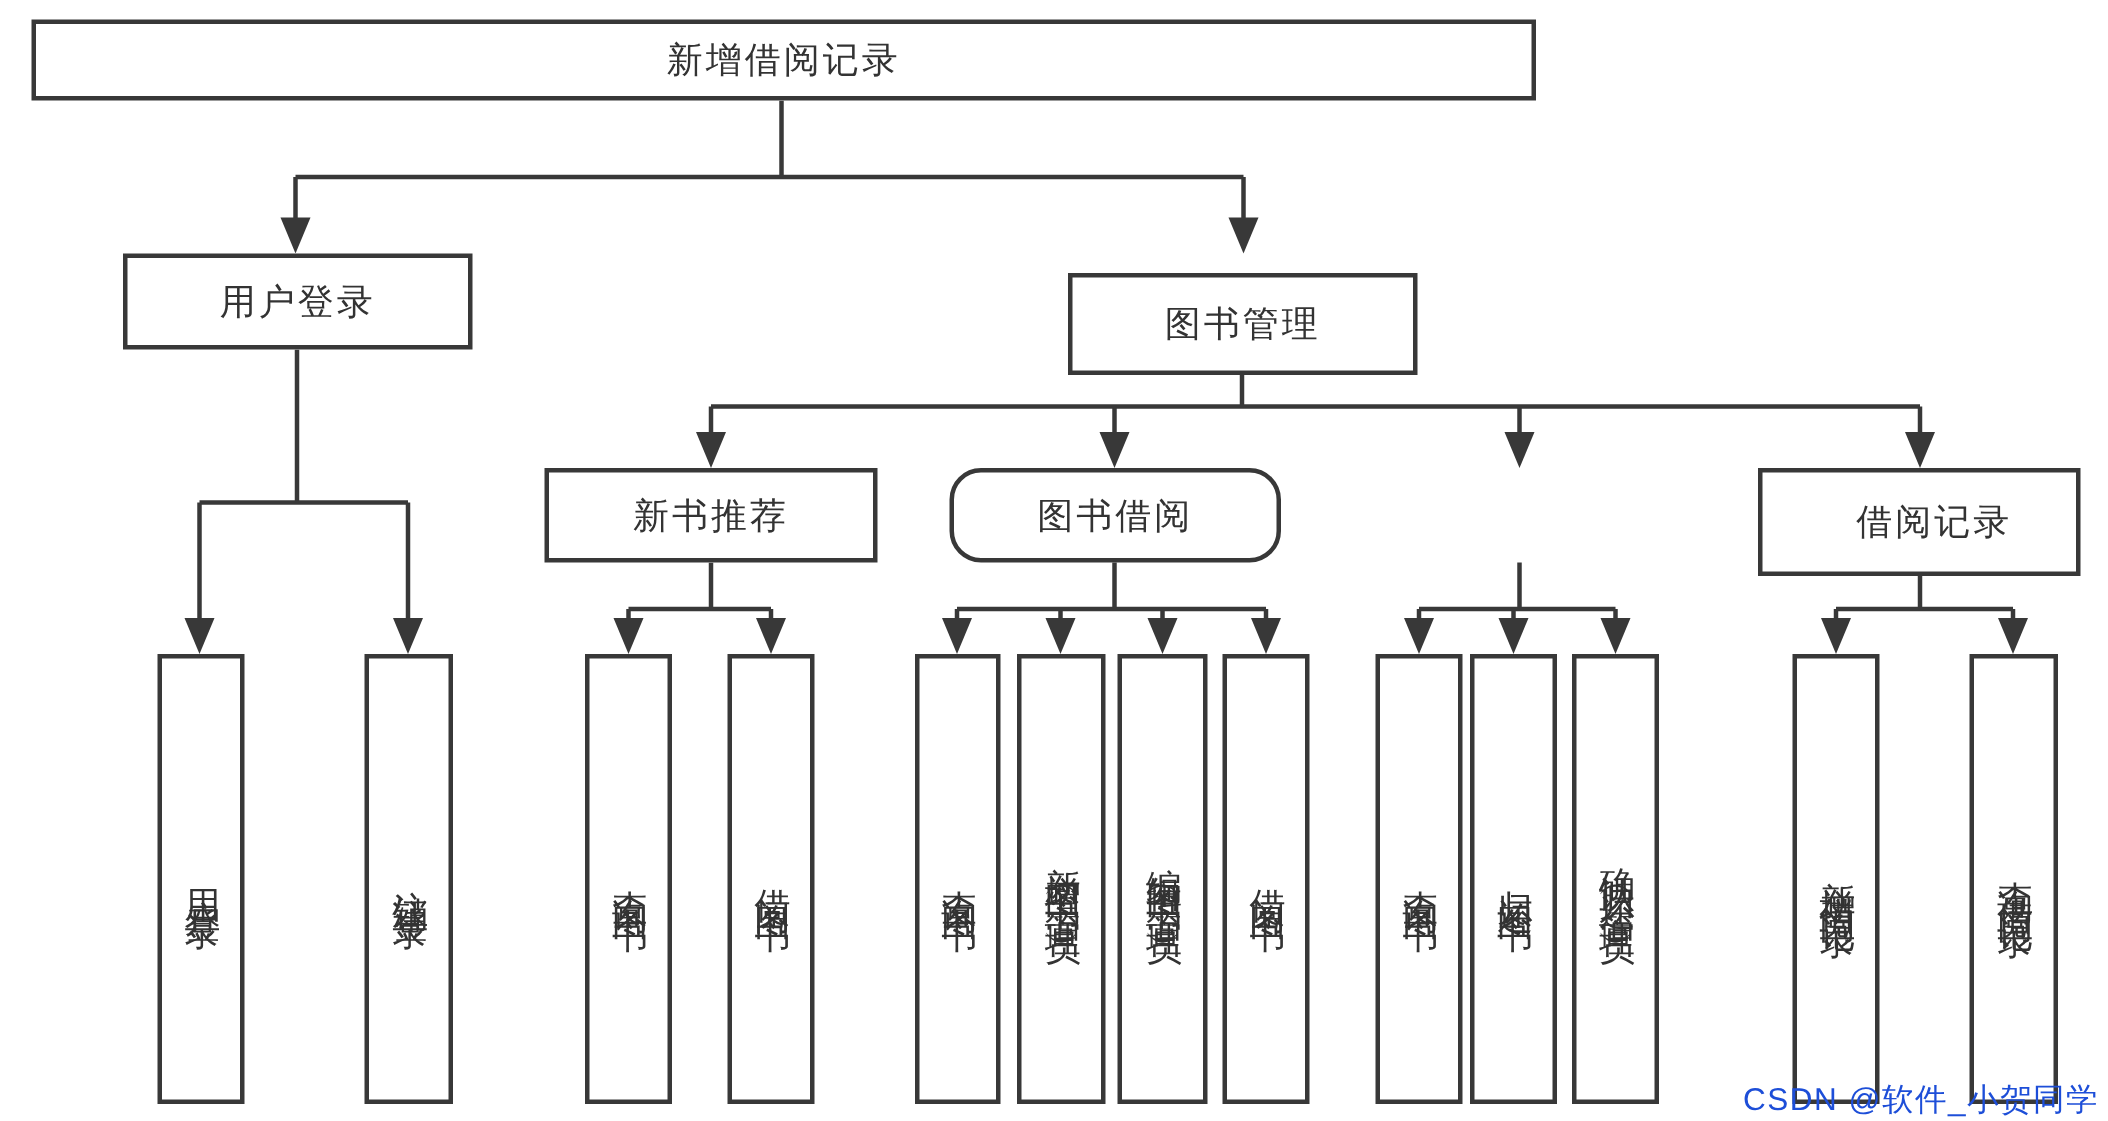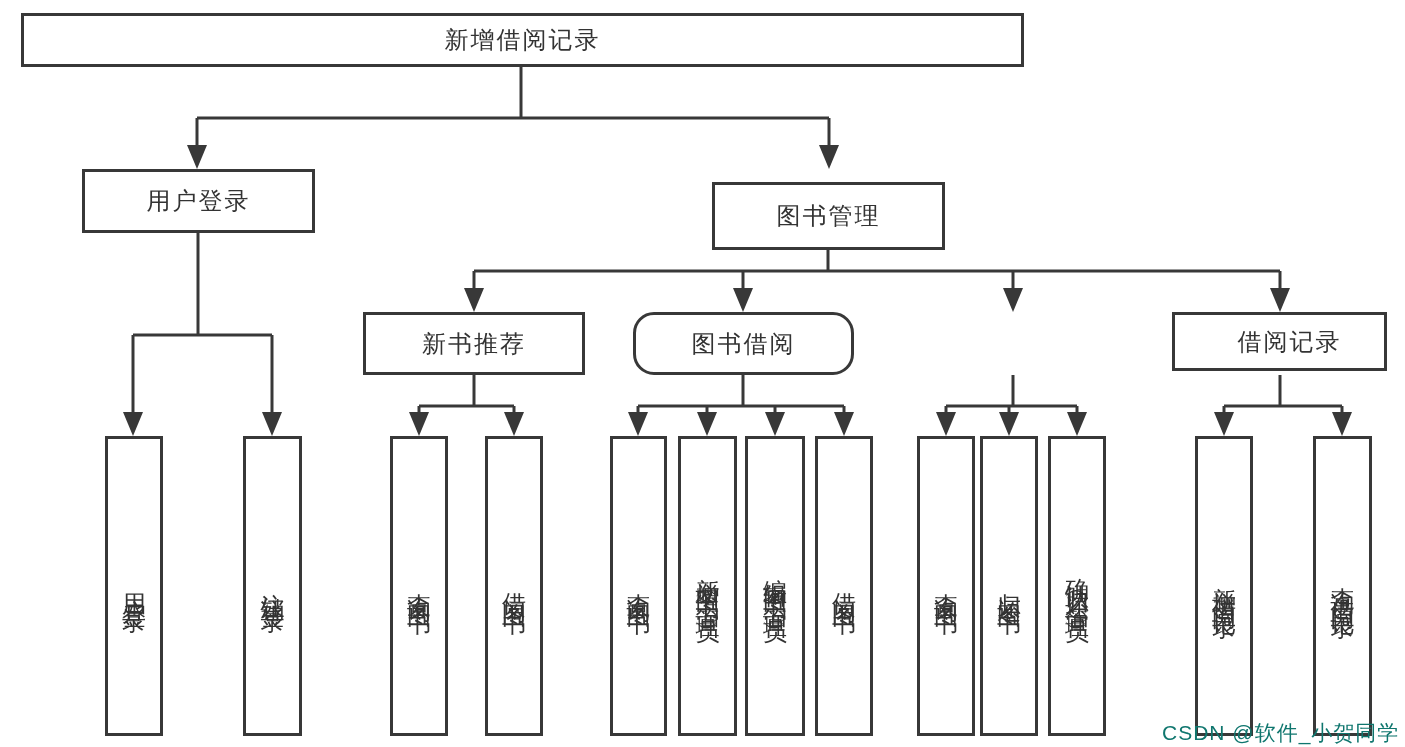--- a/index.html
+++ b/index.html
@@ -38,21 +38,21 @@
     text-orientation: mixed;
     letter-spacing: 6px;
     font-size: 24px;
   }
   #watermark {
     position: absolute;
     left: 1162px;
     top: 719px;
     font-size: 21px;
     letter-spacing: 1px;
-    color: #0f766e;
+    color: #1d4ed8;
     white-space: nowrap;
   }
 </style>
 </head>
 <body>
 
 <div id="canvas">
 
   <svg id="wires" viewBox="0 0 1405 747" xmlns="http://www.w3.org/2000/svg">
     <g stroke="#383838" stroke-width="3" fill="none">
@@ -120,21 +120,21 @@
     </g>
   </svg>
 
   <div class="node" style="left:21px; top:13px; width:1003px; height:54px;">新增借阅记录</div>
 
   <div class="node" style="left:82px; top:169px; width:233px; height:64px;">用户登录</div>
   <div class="node" style="left:712px; top:182px; width:233px; height:68px;">图书管理</div>
 
   <div class="node" style="left:363px; top:312px; width:222px; height:63px;">新书推荐</div>
   <div class="node" style="left:633px; top:312px; width:221px; height:63px;border-radius:21px;">图书借阅</div>
-  <div class="node" style="left:1172px; top:312px; width:215px; height:59px;padding-left:20px;">借阅记录</div>
+  <div class="node" style="left:1172px; top:312px; width:215px; height:72px;padding-left:20px;">借阅记录</div>
 
   <div class="node v-node" style="left:105px; top:436px; width:58px; height:300px;">用户登录</div>
   <div class="node v-node" style="left:243px; top:436px; width:59px; height:300px;">注销登录</div>
 
   <div class="node v-node" style="left:390px; top:436px; width:58px; height:300px;">查询图书</div>
   <div class="node v-node" style="left:485px; top:436px; width:58px; height:300px;">借阅图书</div>
 
   <div class="node v-node" style="left:610px; top:436px; width:57px; height:300px;">查询图书</div>
   <div class="node v-node" style="left:678px; top:436px; width:59px; height:300px;">新增图书（管理员）</div>
   <div class="node v-node" style="left:745px; top:436px; width:60px; height:300px;">编辑图书（管理员）</div>

